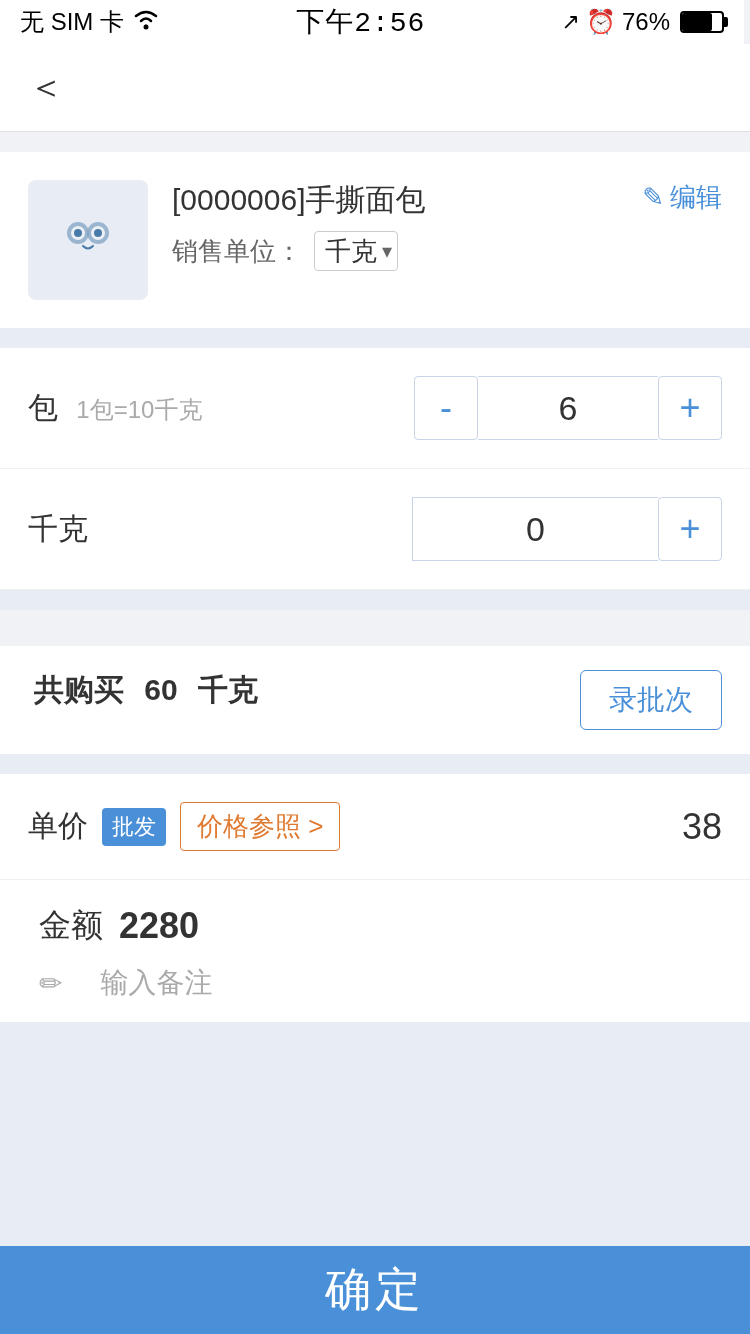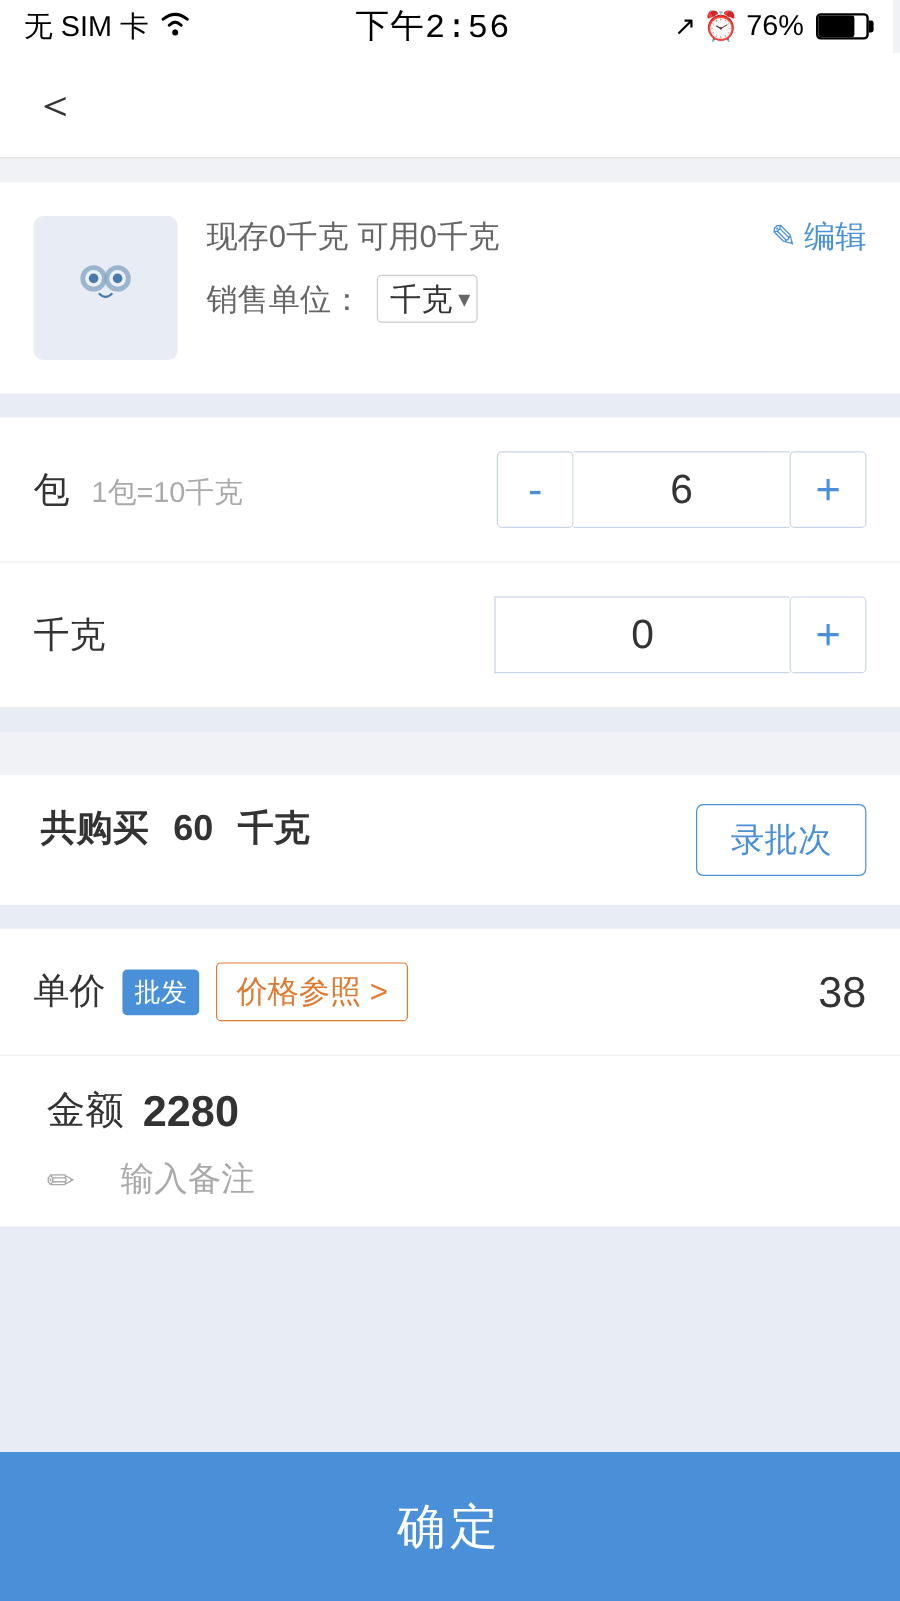--- a/index.html
+++ b/index.html
@@ -346,24 +346,24 @@
       flex: 1;
       min-height: 300px;
     }
 
     
     .confirm-btn {
       position: fixed;
       bottom: 0;
       left: 0;
       width: 750px;
-      height: 124px;
+      height: 88px;
       background: #4a90d9;
       color: #fff;
-      font-size: 40px;
+      font-size: 46px;
       font-weight: 500;
       border: none;
       cursor: pointer;
       display: flex;
       align-items: center;
       justify-content: center;
       letter-spacing: 4px;
     }
 
     .wifi-icon {
@@ -413,21 +413,21 @@
         <circle cx="40" cy="22" r="11" fill="#7a9cbf" opacity="0.7"></circle>
         <circle cx="20" cy="22" r="7" fill="#fff" opacity="0.8"></circle>
         <circle cx="40" cy="22" r="7" fill="#fff" opacity="0.8"></circle>
         <circle cx="20" cy="22" r="4" fill="#4a7aaa"></circle>
         <circle cx="40" cy="22" r="4" fill="#4a7aaa"></circle>
         <path d="M25 35 Q30 40 35 35" stroke="#4a7aaa" stroke-width="2" fill="none" stroke-linecap="round"></path>
       </svg>
     </span>
   </div>
   <div class="product-info">
-    <div class="product-stock">现存0千克   可用0千克</div>
+    <div class="product-name">[0000006]手撕面包</div>
     <div class="product-unit-row">
       <span>销售单位：</span>
       <div class="unit-select-wrapper">
         <select class="unit-select">
           <option>千克</option>
           <option>包</option>
         </select>
       </div>
     </div>
   </div>

